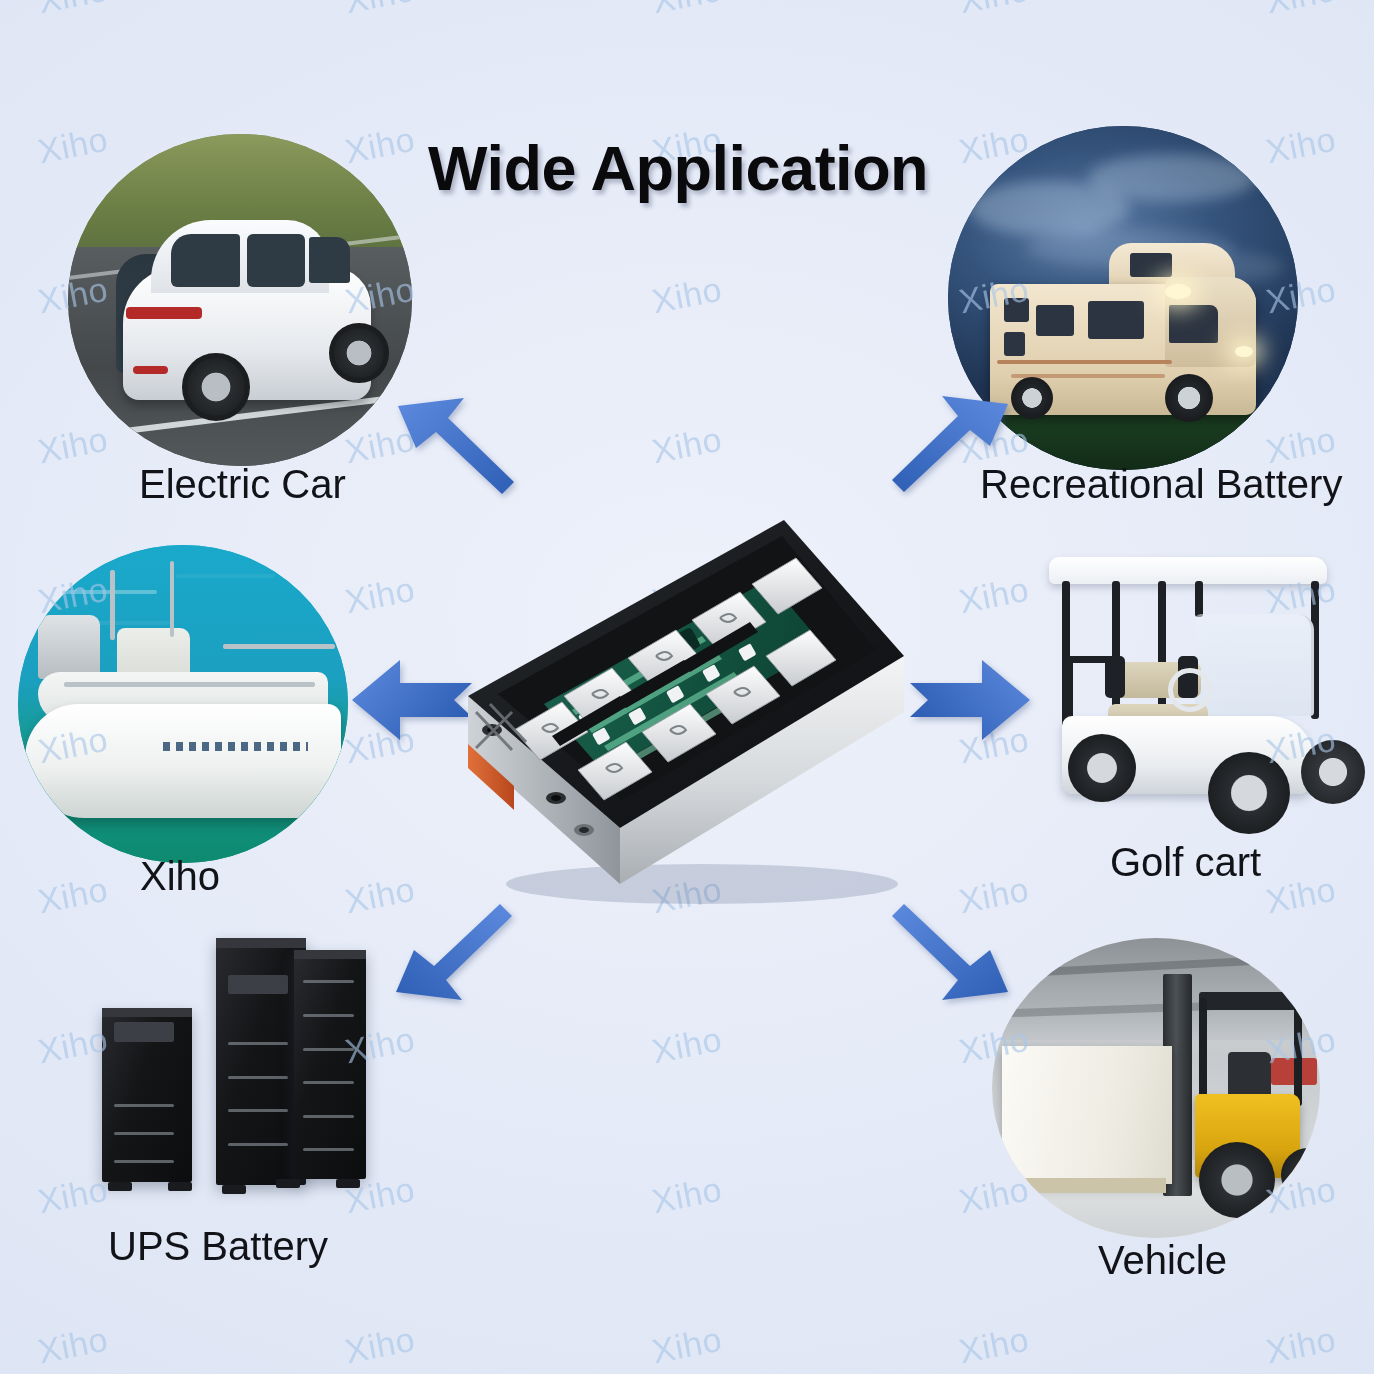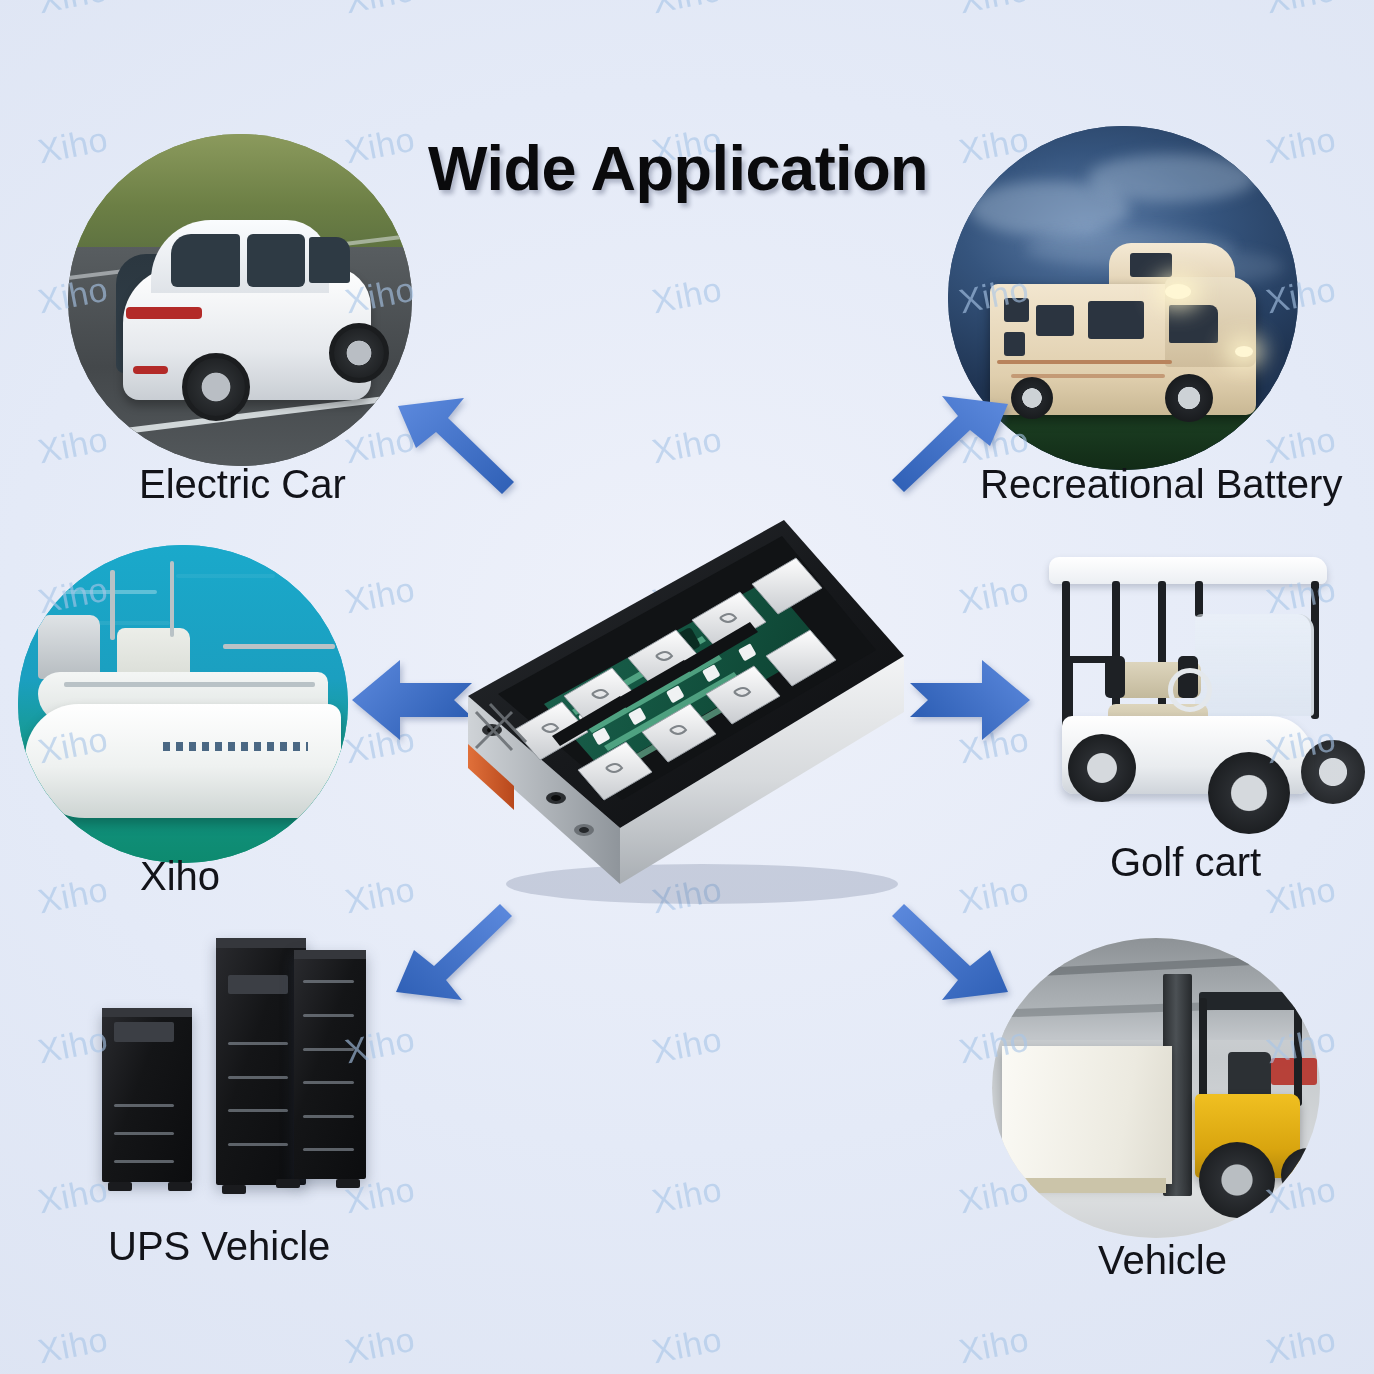--- a/index.html
+++ b/index.html
@@ -559,16 +559,16 @@
     <span class="wm">Xiho</span>
     <span class="wm">Xiho</span>
   </div>
 
   <div class="title" id="title-top">Wide Application</div>
 
   <div class="caption" style="left:139px;top:462px;">Electric Car</div>
   <div class="caption" style="left:980px;top:462px;">Recreational Battery</div>
   <div class="caption" style="left:140px;top:854px;">Xiho</div>
   <div class="caption" style="left:1110px;top:840px;">Golf cart</div>
-  <div class="caption" style="left:108px;top:1224px;">UPS Vehicle</div>
+  <div class="caption" style="left:108px;top:1224px;">UPS Battery</div>
   <div class="caption" style="left:1098px;top:1238px;">Vehicle</div>
 
 </div>
 
 </body></html>

